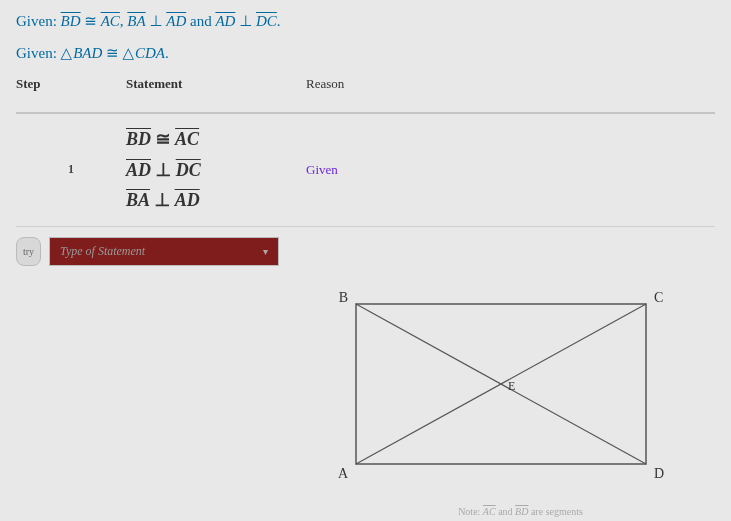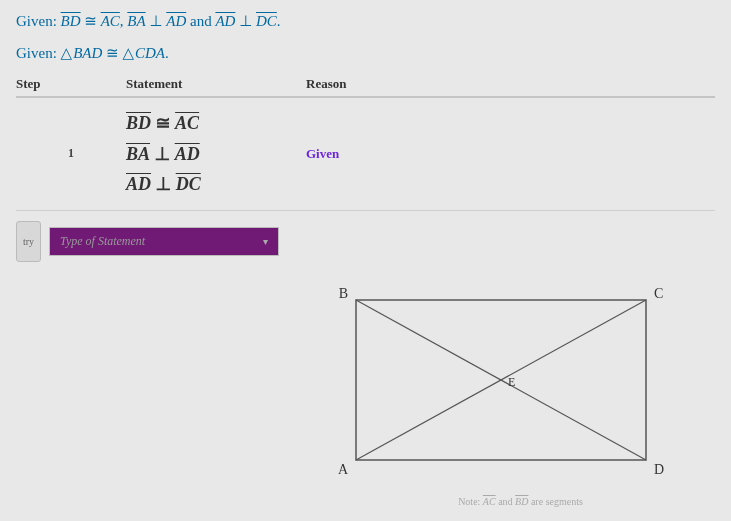--- a/index.html
+++ b/index.html
@@ -23,54 +23,54 @@
   }
   .tri::before { content: "\25B3"; margin-right: 1px; }
 
   .proof-table {
     margin-top: 8px;
     width: 100%;
   }
   .proof-header-row {
     display: flex;
     border-bottom: 2px solid #c5c5c5;
-    padding-bottom: 4px;
+    padding-bottom: 20px;
   }
   .col-step { width: 110px; font-weight: bold; font-size: 13px; color:#333;}
   .col-statement { width: 180px; font-weight: bold; font-size: 13px; color:#333;}
-  .col-reason { flex: 1; font-weight: bold; font-size: 13px; color:#333;}
+  .col-reason { flex: 1; font-weight: normal; font-size: 13px; color:#333;}
 
   .proof-row {
     display: flex;
     border-bottom: 1px solid #cfcfcf;
     padding: 10px 0;
     align-items: center;
   }
   .proof-row .col-step { font-size: 12px; text-align:center; color:#444;}
   .proof-row .col-statement { font-size: 18px; line-height: 1.7; }
   .proof-row .col-reason { font-size: 13px; color:#6d28d9; }
 
   .input-row {
     display: flex;
     align-items: center;
     gap: 8px;
     margin-top: 10px;
   }
   .try-badge {
     background: #d8d8d8;
     border: 1px solid #bbb;
-    border-radius: 3px;
-    padding: 14px 6px;
+    border-radius: 8px;
+    padding: 8px 6px;
     font-size: 10px;
     color: #666;
   }
   .type-input {
     flex: 0 0 230px;
     border: 1px solid #bbb;
-    background: #701a75;
+    background: #7f1d1d;
     padding: 6px 10px;
     font-size: 12px;
     color: #999;
     font-style: italic;
     display:flex;
     justify-content:space-between;
     align-items:center;
   }
   .chev { font-style: normal; color:#aaa; font-size:10px;}
 
@@ -79,21 +79,21 @@
     margin-top: 18px;
     margin-left: 310px;
     width: 350px;
     height: 210px;
   }
   .diagram-note {
     text-align:center;
     font-size: 10px;
     color: #aaa;
     margin-left: 310px;
-    margin-top: 6px;
+    margin-top: 12px;
   }
 </style>
 </head>
 <body>
 
 <div class="given-line">
   <span>Given:</span>
   <span class="overline">BD</span>
   <span>≅</span>
   <span class="overline">AC</span><span>, </span>
@@ -121,28 +121,28 @@
 
   <div class="proof-row">
     <div class="col-step">1</div>
     <div class="col-statement">
       <div>
         <span class="overline">BD</span>
         <span>≅</span>
         <span class="overline">AC</span>
       </div>
       <div>
+        <span class="overline">AD</span>
+        <span>⊥</span>
+        <span class="overline">DC</span>
+      </div>
+      <div>
         <span class="overline">BA</span>
         <span>⊥</span>
         <span class="overline">AD</span>
-      </div>
-      <div>
-        <span class="overline">AD</span>
-        <span>⊥</span>
-        <span class="overline">DC</span>
       </div>
     </div>
     <div class="col-reason">Given</div>
   </div>
 
   <div class="input-row">
     <div class="try-badge">try</div>
     <div class="type-input">
       <span>Type of Statement</span>
       <span class="chev">▾</span>

